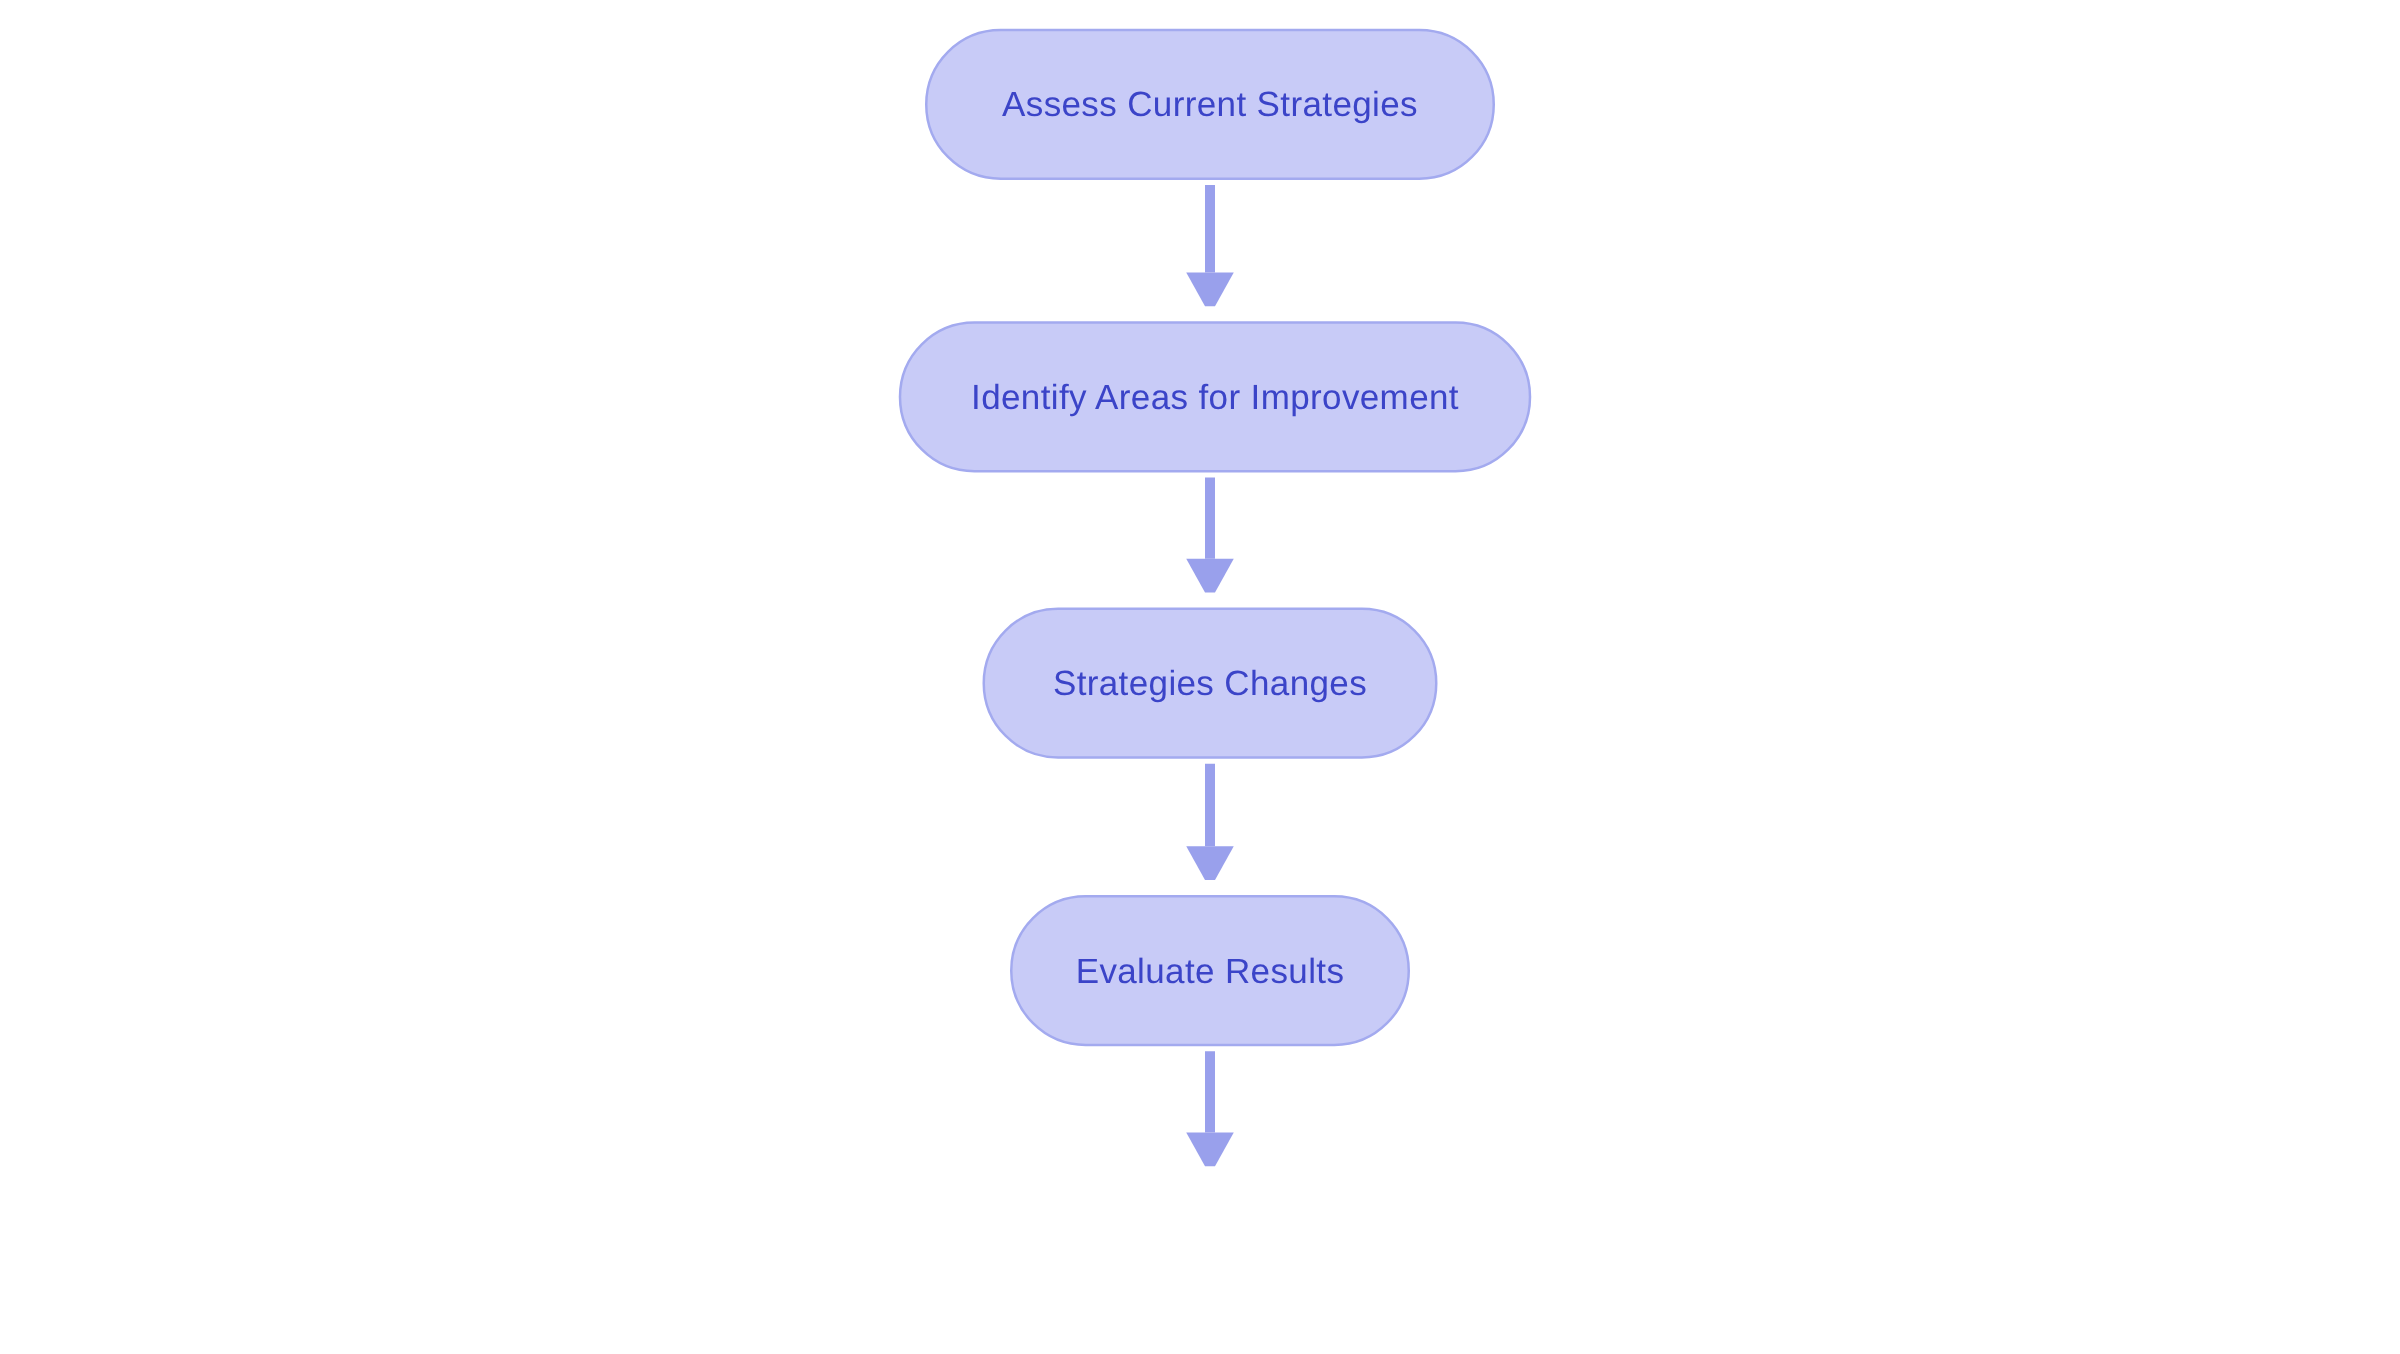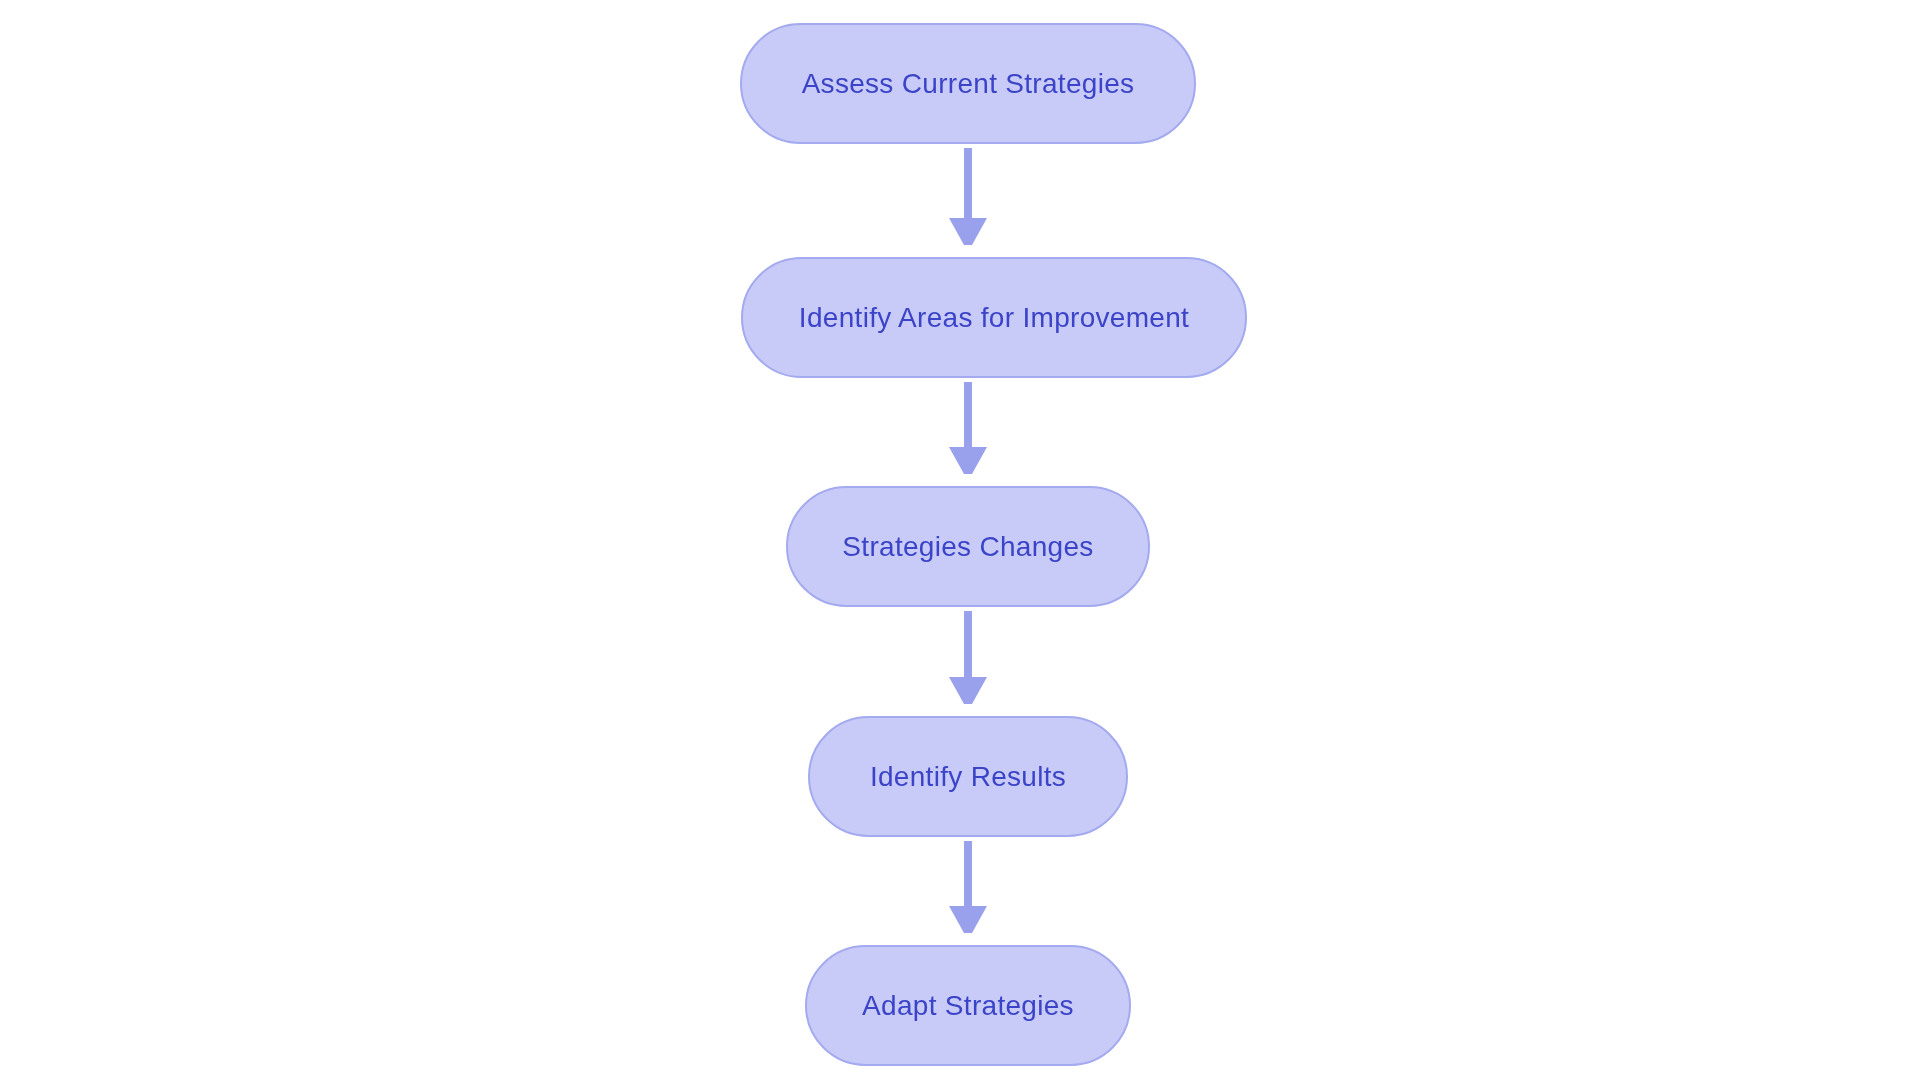--- a/index.html
+++ b/index.html
@@ -49,21 +49,21 @@
   .arrow-head {
     width: 0;
     height: 0;
     border-left: 15px solid transparent;
     border-right: 15px solid transparent;
     border-top: 27px solid var(--arrow, #99a0ec);
   }
 
   
   .node-1 { left: 732px; top: 15px;  width: 456px; }
-  .node-2 { left: 733px; top: 249px; width: 506px; }
+  .node-2 { left: 711px; top: 249px; width: 506px; }
   .node-3 { left: 778px; top: 478px; width: 364px; }
   .node-4 { left: 800px; top: 708px; width: 320px; }
   .node-5 { left: 797px; top: 937px; width: 326px; }
 
   .arrow-1 { left: 945px; top: 136px; height: 113px; }
   .arrow-2 { left: 945px; top: 370px; height: 108px; }
   .arrow-3 { left: 945px; top: 599px; height: 109px; }
   .arrow-4 { left: 945px; top: 829px; height: 108px; }
 </style>
 </head>
@@ -92,25 +92,22 @@
   <div class="node node-3">
     <span class="node-label">Strategies Changes</span>
   </div>
 
   <div class="arrow arrow-3">
     <div class="arrow-line"></div>
     <div class="arrow-head"></div>
   </div>
 
   <div class="node node-4">
-    <span class="node-label">Identify Results</span>
+    <span class="node-label">Evaluate Results</span>
   </div>
 
   <div class="arrow arrow-4">
     <div class="arrow-line"></div>
     <div class="arrow-head"></div>
   </div>
 
-  <div class="node node-5">
-    <span class="node-label">Adapt Strategies</span>
-  </div>
 
 </div>
 
 </body></html>

